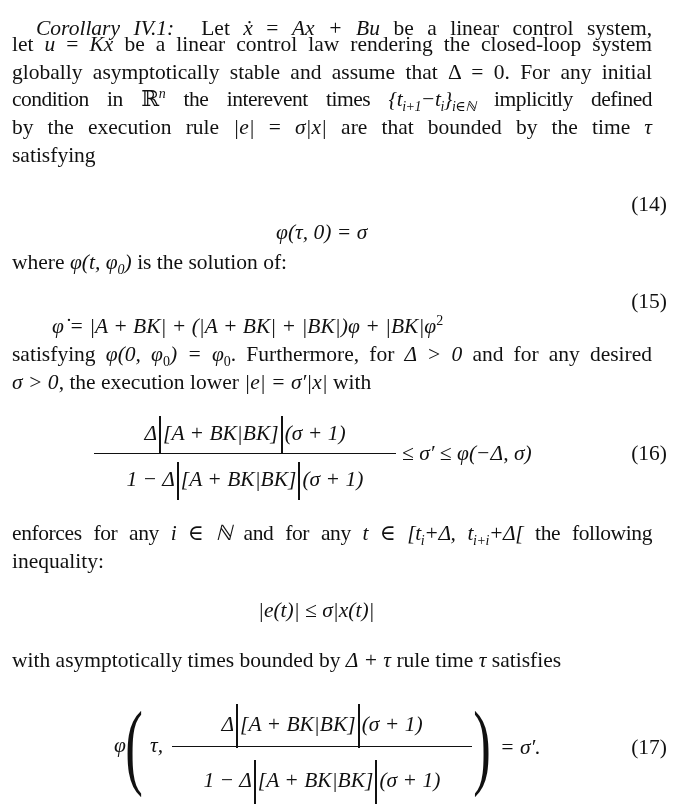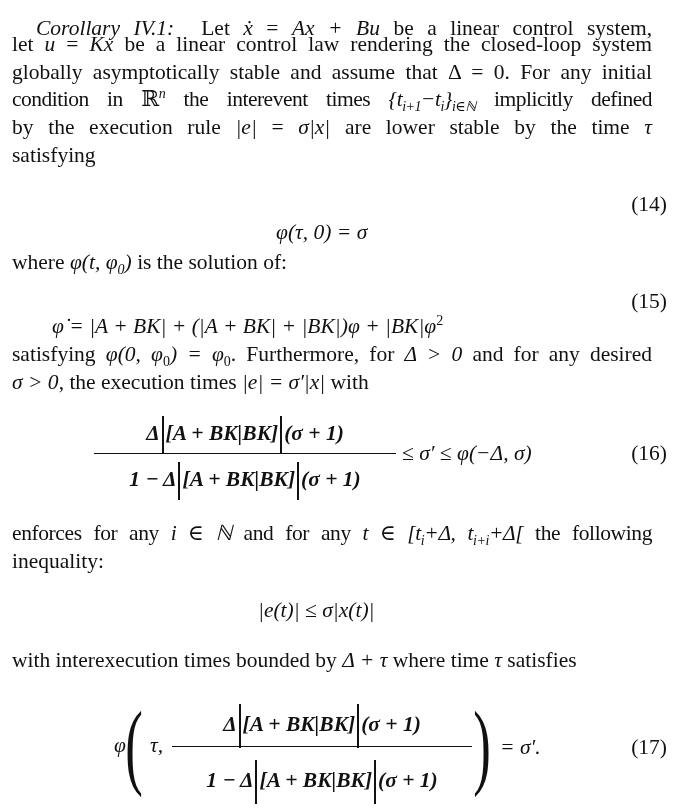--- a/index.html
+++ b/index.html
@@ -5,21 +5,21 @@
   html, body { margin:0; padding:0; background:#ffffff; }
   body { width:688px; height:808px; position:relative; overflow:hidden;
          font-family:"Liberation Serif", "DejaVu Serif", serif; color:#111; font-size:21.5px; }
   .line { position:absolute; left:12px; width:640px; white-space:nowrap; line-height:28px; }
   .just { text-align:justify; text-align-last:justify; }
   .m { font-style:italic; }
   .up { font-style:normal; }
   .eq { position:absolute; white-space:nowrap; line-height:28px; }
   .eqnum { position:absolute; right:21px; white-space:nowrap; line-height:28px; }
   sub, sup { font-size:14px; line-height:0; }
-  .frac { position:absolute;font-weight:bold; }
+  .frac { position:absolute; }
   .frac .num, .frac .den { position:absolute; white-space:nowrap; text-align:center; }
   .frac .bar { position:absolute; height:1.4px; background:#111; }
   .vbar { display:inline-block; width:2px; background:#111; vertical-align:middle; margin:0 2px; }
   .bigparen { position:absolute; font-size:96px; line-height:96px; transform:scaleX(0.55); transform-origin:center; font-weight:300; }
 </style>
 </head>
 <body>
 
 <div class="line just" style="top:4px; left:12px; width:640px; text-indent:24px;margin-top:10px;">
   <span class="m">Corollary IV.1:</span>&nbsp;
@@ -45,21 +45,21 @@
   <span><span>ℝ</span><sup class="m">n</sup></span>
   <span>the interevent times</span>
   <span class="m"><span>{t</span><sub>i+1</sub><span>−t</span><sub>i</sub><span>}</span><sub>i∈ℕ</sub></span>
   <span>implicitly defined</span>
 </div>
 <div class="line just" style="top:113px;">
   <span>by the execution rule</span>
   <span class="m">|e|</span>
   <span>=</span>
   <span class="m">σ|x|</span>
-  <span>are lower stable by the time</span>
+  <span>are that bounded by the time</span>
   <span class="m">τ</span>
 </div>
 <div class="line" style="top:141px;">satisfying</div>
 
 <div class="eq m" style="top:190px; left:276px;margin-top:28px;">φ(τ, 0) = σ</div>
 <div class="eqnum" style="top:190px;">(14)</div>
 
 <div class="line" style="top:248px;">
   <span>where</span>
   <span class="m"><span>φ(t, φ</span><sub>0</sub><span>)</span></span>
@@ -71,21 +71,21 @@
 </div>
 <div class="eqnum" style="top:287px;">(15)</div>
 
 <div class="line just" style="top:340px;">
   <span>satisfying</span>
   <span class="m"><span>φ(0, φ</span><sub class="up">0</sub><span>) = φ</span><sub class="up">0</sub></span><span>. Furthermore, for</span>
   <span class="m">Δ &gt; 0</span>
   <span>and for any desired</span>
 </div>
 <div class="line" style="top:368px;">
-  <span class="m">σ &gt; 0</span><span>, the execution times</span>
+  <span class="m">σ &gt; 0</span><span>, the execution lower</span>
   <span class="m">|e| = σ′|x|</span>
   <span>with</span>
 </div>
 
 <div class="frac m" style="top:410px; left:94px; width:302px; height:86px;">
   <div class="num" style="top:6px; left:0; width:302px;">
     <span>Δ</span><span class="vbar" style="height:38px;"></span><span>[A + BK|BK]</span><span class="vbar" style="height:38px;"></span><span>(σ + 1)</span>
   </div>
   <div class="bar" style="top:43px; left:0; width:302px;"></div>
   <div class="den" style="top:52px; left:0; width:302px;">
@@ -100,23 +100,23 @@
   <span class="m">i ∈ ℕ</span>
   <span>and for any</span>
   <span class="m"><span>t ∈ [t</span><sub>i</sub><span>+Δ, t</span><sub>i+i</sub><span>+Δ[</span></span>
   <span>the following</span>
 </div>
 <div class="line" style="top:547px;">inequality:</div>
 
 <div class="eq m" style="top:596px; left:258px;">|e(t)| ≤ σ|x(t)|</div>
 
 <div class="line" style="top:646px;">
-  <span>with interexecution times bounded by</span>
+  <span>with asymptotically times bounded by</span>
   <span class="m">Δ + τ</span>
-  <span>where time</span>
+  <span>rule time</span>
   <span class="m">τ</span>
   <span>satisfies</span>
 </div>
 
 <div class="eq m" style="top:731px; left:114px;">φ</div>
 <div class="bigparen" style="top:697px; left:118px;">(</div>
 <div class="eq m" style="top:731px; left:150px;">τ,</div>
 <div class="frac m" style="top:698px; left:172px; width:300px; height:100px;">
   <div class="num" style="top:6px; left:0; width:300px;">
     <span>Δ</span><span class="vbar" style="height:44px;"></span><span>[A + BK|BK]</span><span class="vbar" style="height:44px;"></span><span>(σ + 1)</span>

